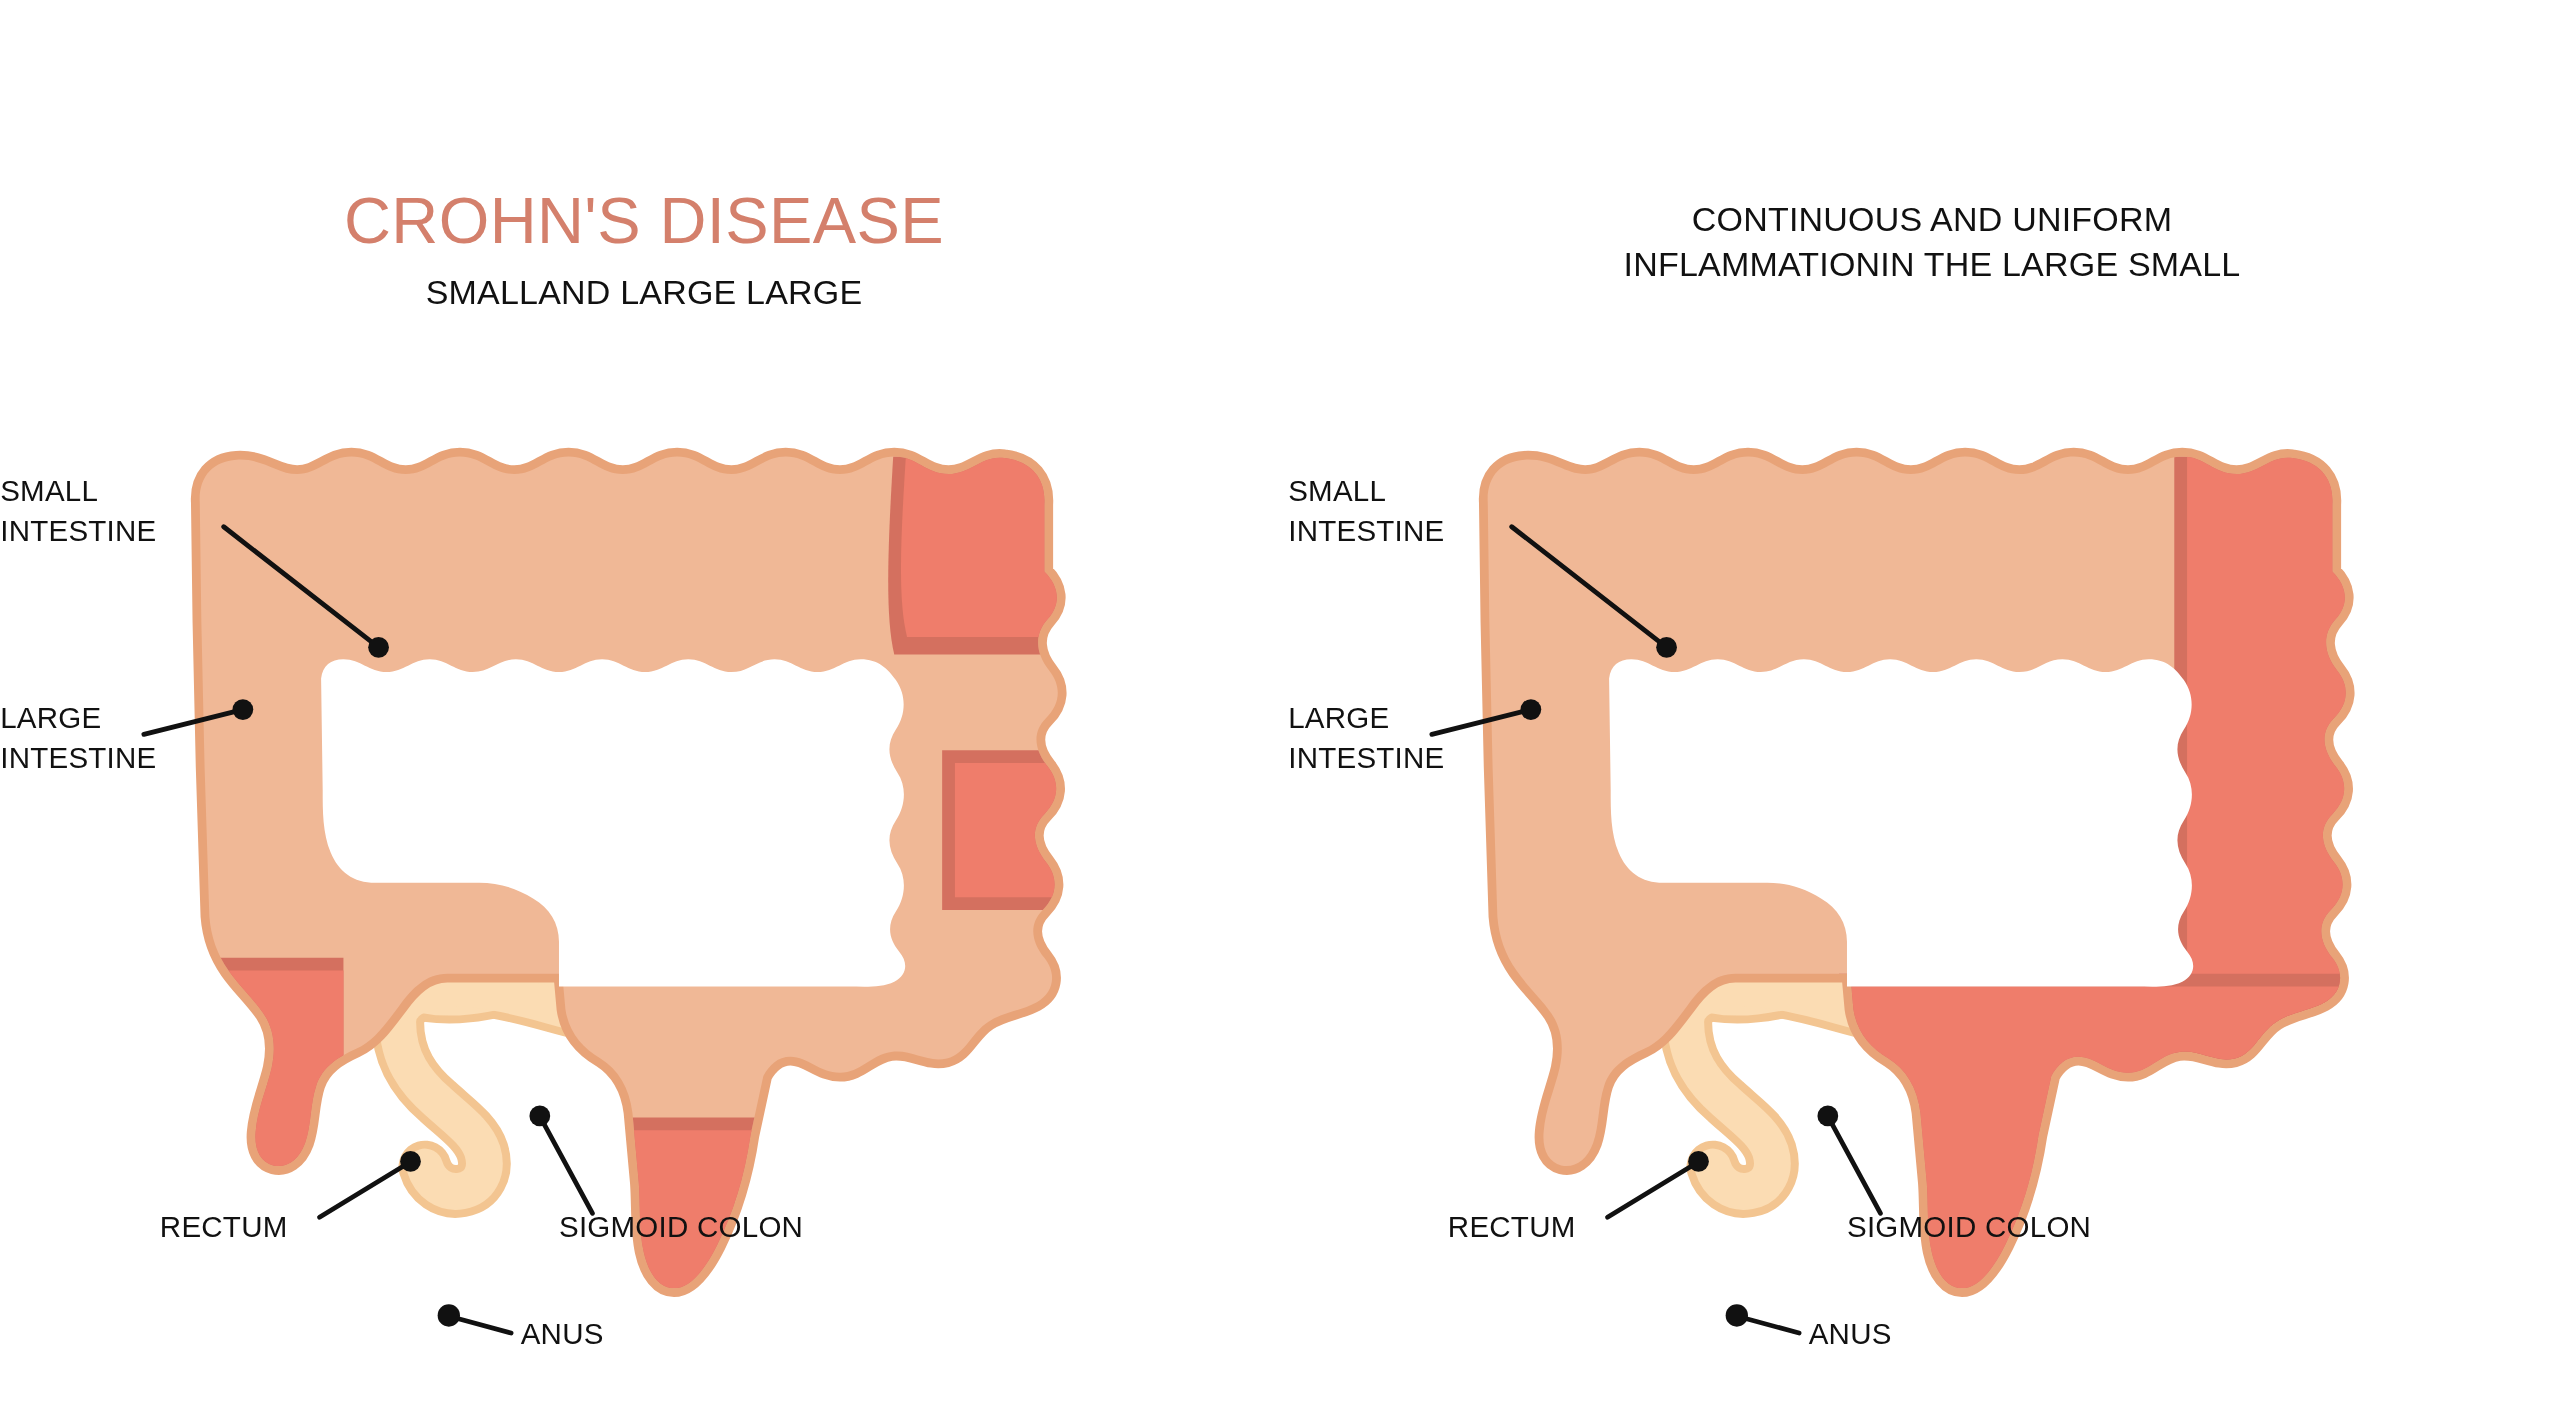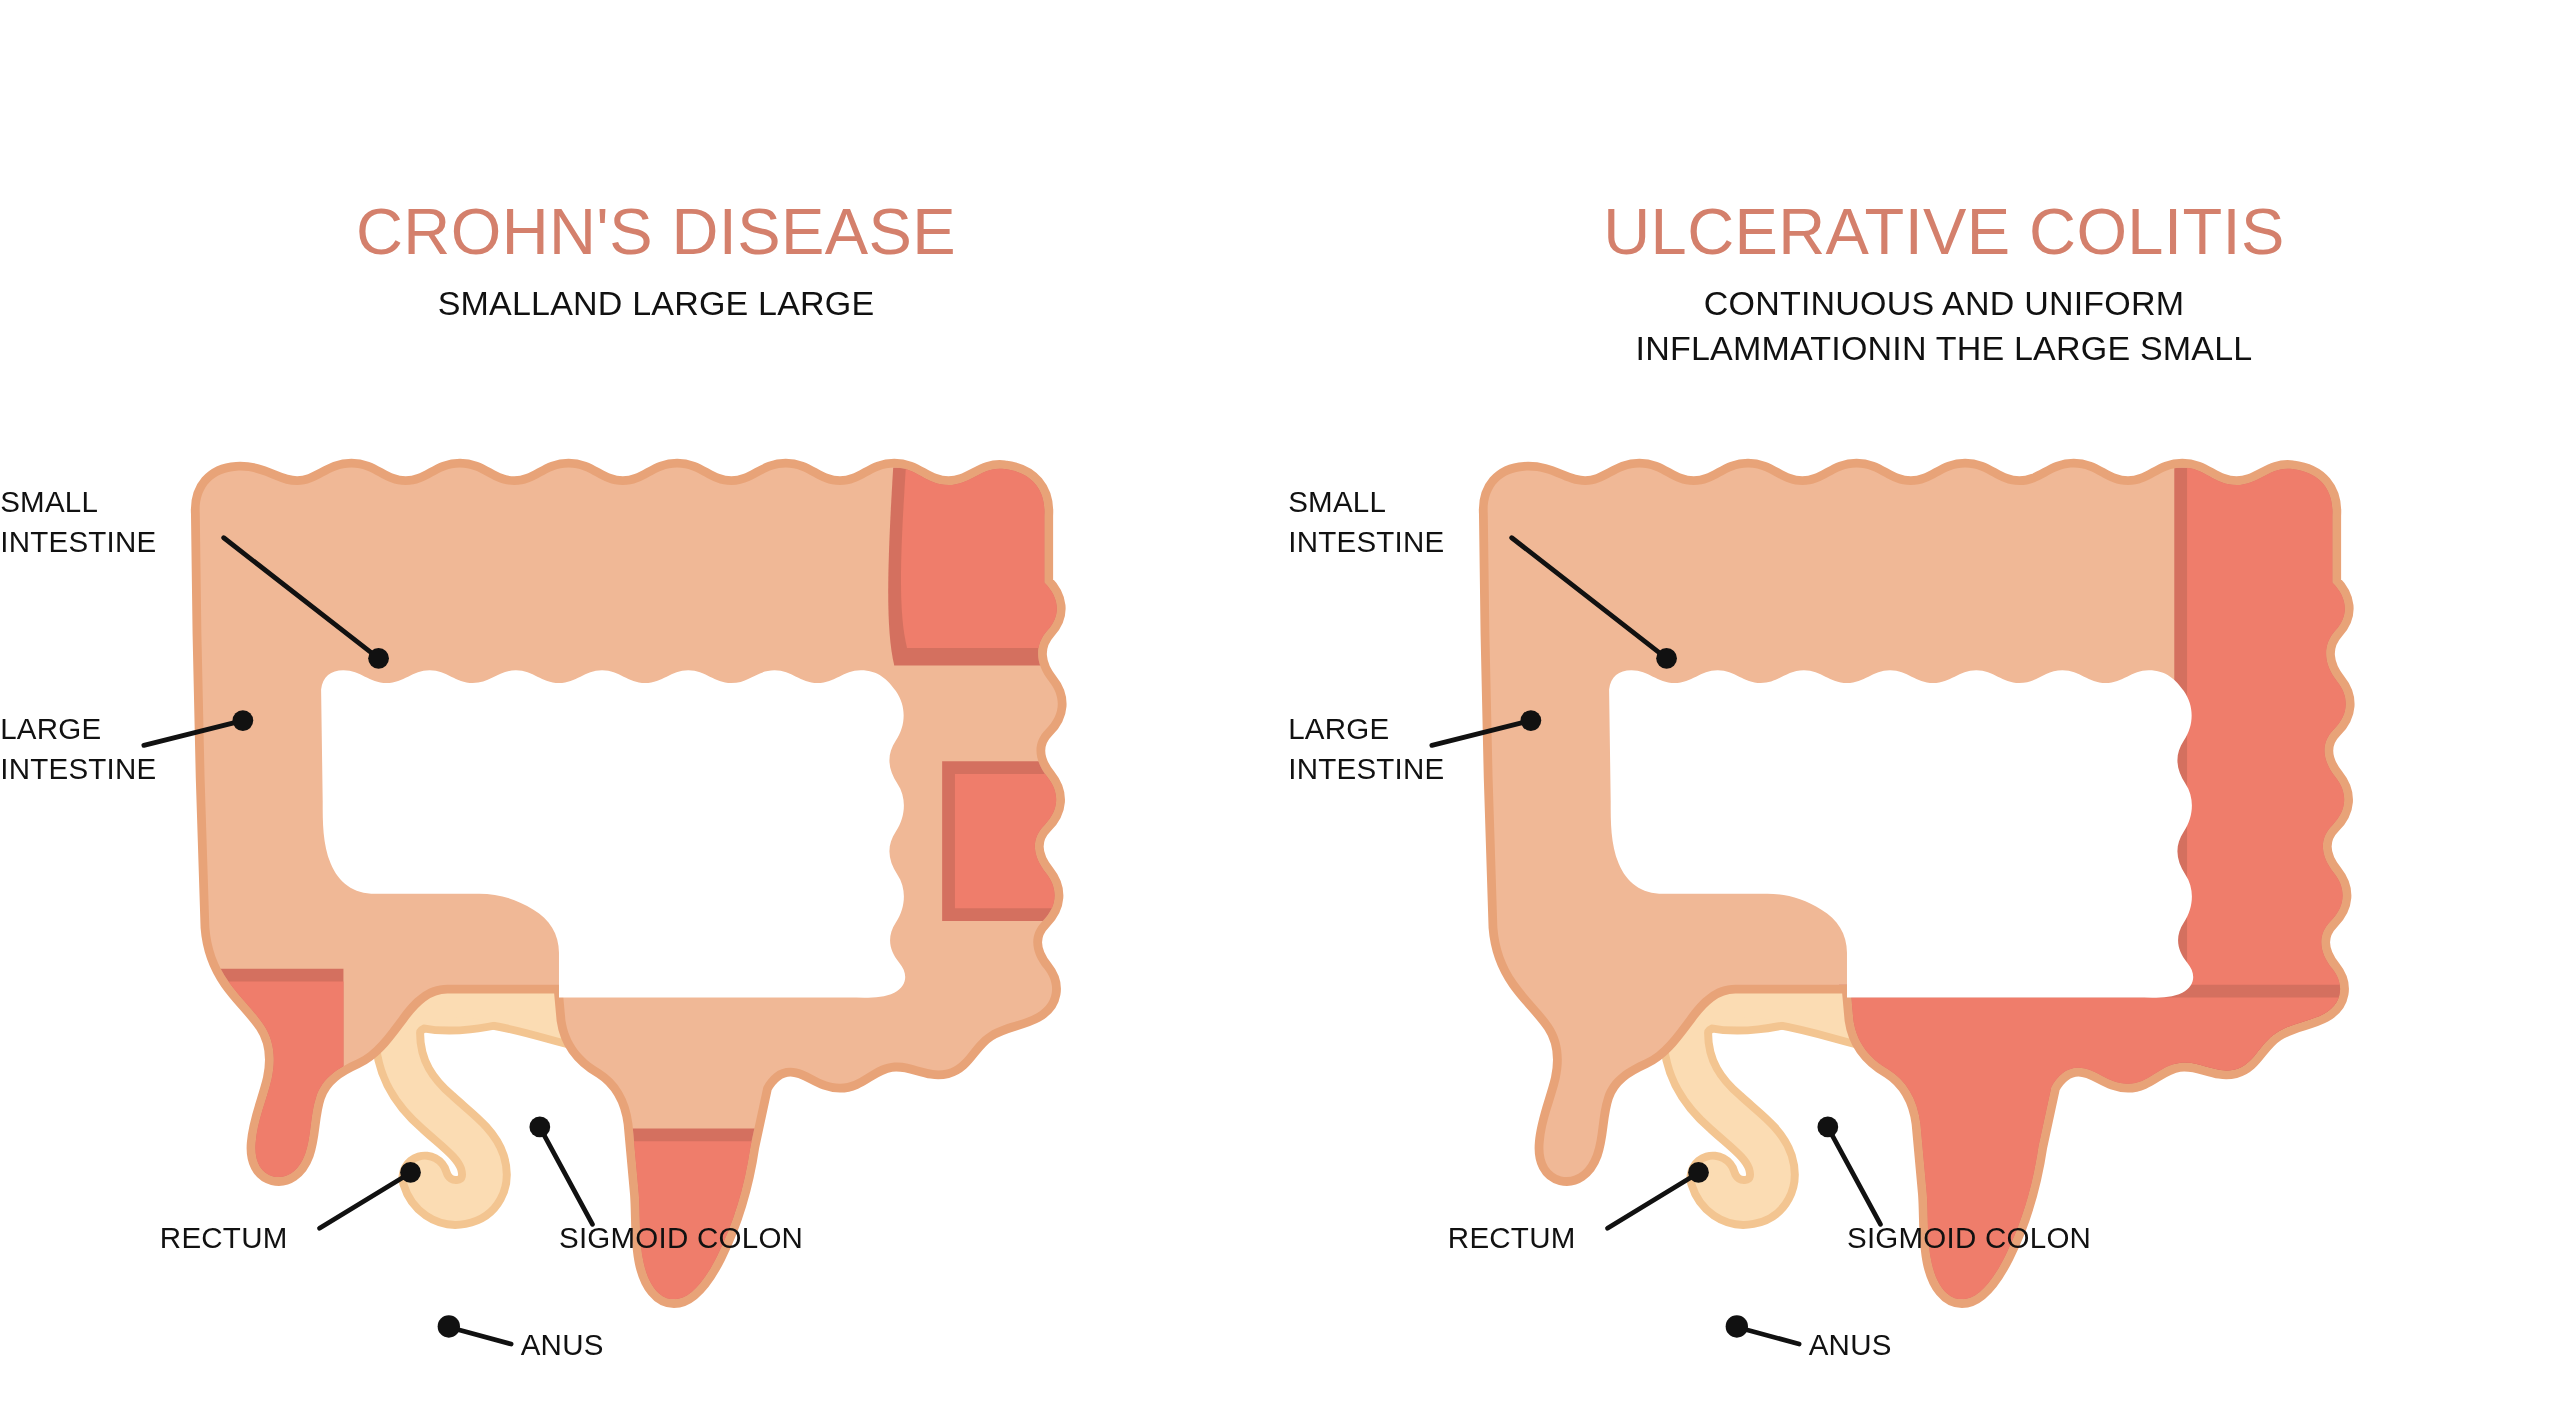--- a/index.html
+++ b/index.html
@@ -15,24 +15,23 @@
     font-family: "Liberation Sans", sans-serif;
     -webkit-font-smoothing: antialiased;
   }
   .canvas {
     position: absolute;
     inset: 0;
     background: #ffffff;
   }
   .panel {
     position: absolute;
-    top: 11px;
+    top: 0;
     width: 1288px;
     height: 1316px;
-    padding-left: 24px;
   }
   .panel-left  { left: 0; }
   .panel-right { left: 1288px; }
 
   .titles {
     position: absolute;
     left: 0;
     top: 184px;
     width: 100%;
     text-align: center;
@@ -297,21 +296,20 @@
           </g>
 
         </g>
       </svg>
     </div>
   </div>
 
   <div class="panel panel-right">
 
     <div class="titles">
-      <div class="disease-title">ULCERATIVE COLITIS</div>
       <div class="disease-subtitle">
         <span class="sub-line">CONTINUOUS AND UNIFORM</span>
         <span class="sub-line">INFLAMMATIONIN THE LARGE SMALL</span>
       </div>
     </div>
 
     <div class="diagram-wrap">
       <svg class="diagram-svg" viewBox="0 0 1613 1160" xmlns="http://www.w3.org/2000/svg">
         <defs>
           <path id="colonOuterR" d="

